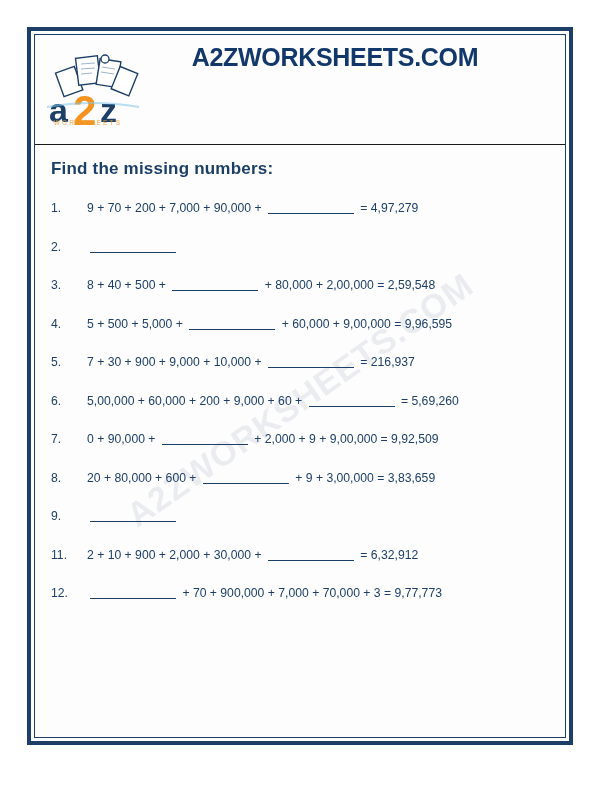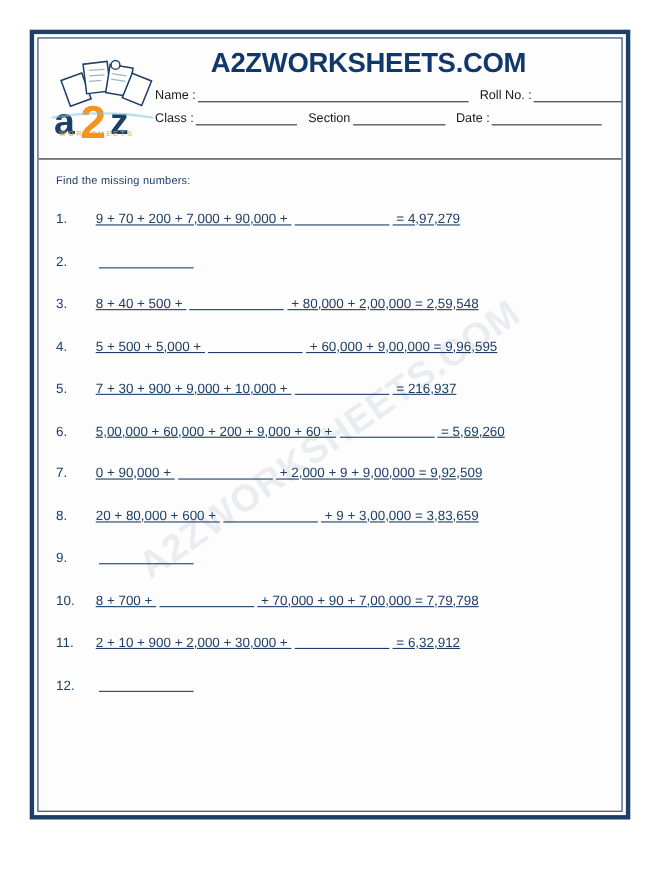--- a/index.html
+++ b/index.html
@@ -123,22 +123,22 @@
   .rule-roll   { flex: 0 0 96px; }
   .rule-class  { flex: 0 0 92px; }
   .rule-section{ flex: 0 0 84px; }
   .rule-date   { flex: 0 0 100px; }
   .gap { flex: 0 0 10px; }
 
   
   #instruction {
     position: relative;
     z-index: 10;
-    font-size: 10px;
-    font-weight: normal;
+    font-size: 17px;
+    font-weight: bold;
     color: #1d3f67;
     padding: 14px 0 0 16px;
     letter-spacing: 0.2px;
     font-family: "Liberation Sans", sans-serif;
   }
 
   
   #questions {
     position: relative;
     z-index: 10;
@@ -153,21 +153,20 @@
     color: #1d3f67;
     font-family: "Liberation Sans", sans-serif;
   }
   .q-num {
     flex: 0 0 36px;
     text-align: left;
   }
   .q-body {
     flex: 1 1 auto;
     white-space: nowrap;
-    text-decoration: underline;
   }
   .q-blank {
     display: inline-block;
     width: 86px;
     border-bottom: 1.3px solid #1d3f67;
     vertical-align: -2px;
     margin: 0 3px;
   }
 </style>
 </head>
@@ -197,39 +196,20 @@
         <circle cx="62" cy="10" r="4" fill="#ffffff" stroke="#1d3f67" stroke-width="1.3"></circle>
         <text x="6" y="73" font-family="Liberation Sans, sans-serif" font-size="34" font-weight="bold" fill="#1d3f67">a</text>
         <text x="30" y="76" font-family="Liberation Sans, sans-serif" font-size="42" font-weight="bold" fill="#f5931e">2</text>
         <text x="57" y="73" font-family="Liberation Sans, sans-serif" font-size="34" font-weight="bold" fill="#1d3f67">z</text>
         <path d="M4 58 Q 50 50 96 58" stroke="#7fc4e8" stroke-width="2" fill="none" opacity="0.55"></path>
       </svg>
       <div id="logo-text">WORKSHEETS</div>
 
       <div id="site-title">A2ZWORKSHEETS.COM</div>
 
-      <div id="fields">
-        <div class="field-row">
-          <span class="field-label">Name :</span>
-          <span class="field-rule rule-name"></span>
-          <span class="gap"></span>
-          <span class="field-label">Roll No. :</span>
-          <span class="field-rule rule-roll"></span>
-        </div>
-        <div class="field-row">
-          <span class="field-label">Class :</span>
-          <span class="field-rule rule-class"></span>
-          <span class="gap"></span>
-          <span class="field-label">Section</span>
-          <span class="field-rule rule-section"></span>
-          <span class="gap"></span>
-          <span class="field-label">Date :</span>
-          <span class="field-rule rule-date"></span>
-        </div>
-      </div>
     </div>
 
     <div id="instruction">Find the missing numbers:</div>
 
     <div id="questions">
         <div class="question-row">
           <span class="q-num">1.</span>
           <span class="q-body"><span>9 + 70 + 200 + 7,000 + 90,000 + </span><span class="q-blank"></span><span> = 4,97,279</span></span>
         </div>
         <div class="question-row">
@@ -258,27 +238,23 @@
         </div>
         <div class="question-row">
           <span class="q-num">8.</span>
           <span class="q-body"><span>20 + 80,000 + 600 + </span><span class="q-blank"></span><span> + 9 + 3,00,000 = 3,83,659</span></span>
         </div>
         <div class="question-row">
           <span class="q-num">9.</span>
           <span class="q-body"><span></span><span class="q-blank"></span></span>
         </div>
         <div class="question-row">
-          <span class="q-num">10.</span>
-          <span class="q-body"><span>8 + 700 + </span><span class="q-blank"></span><span> + 70,000 + 90 + 7,00,000 = 7,79,798</span></span>
-        </div>
-        <div class="question-row">
           <span class="q-num">11.</span>
           <span class="q-body"><span>2 + 10 + 900 + 2,000 + 30,000 + </span><span class="q-blank"></span><span> = 6,32,912</span></span>
         </div>
         <div class="question-row">
           <span class="q-num">12.</span>
-          <span class="q-body"><span></span><span class="q-blank"></span></span>
+          <span class="q-body"><span></span><span class="q-blank"></span><span> + 70 + 900,000 + 7,000 + 70,000 + 3 = 9,77,773</span></span>
         </div>
       </div>
 
   </div>
 </div>
 
 </body></html>

